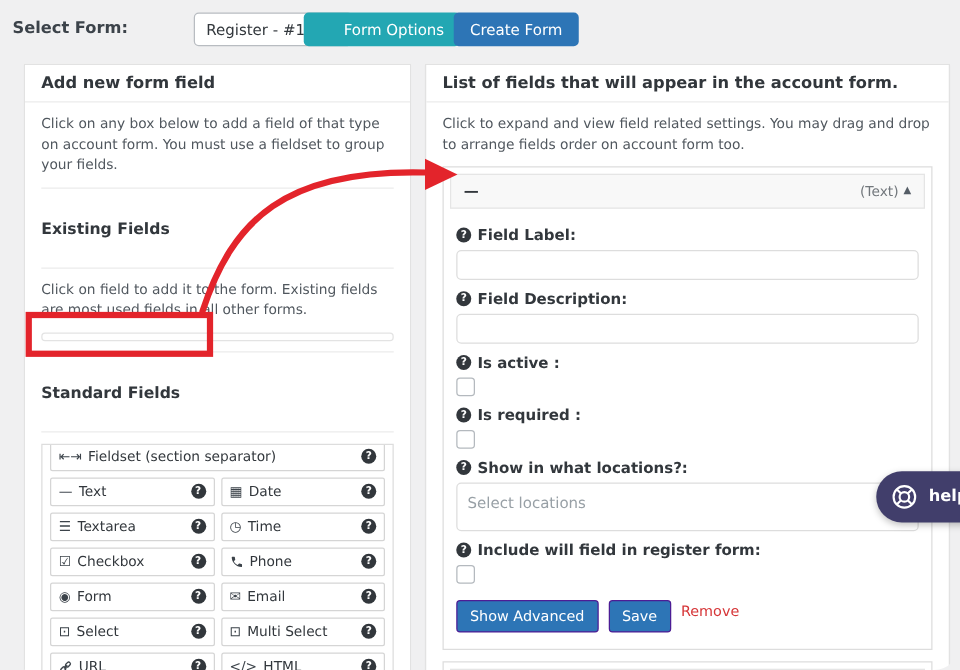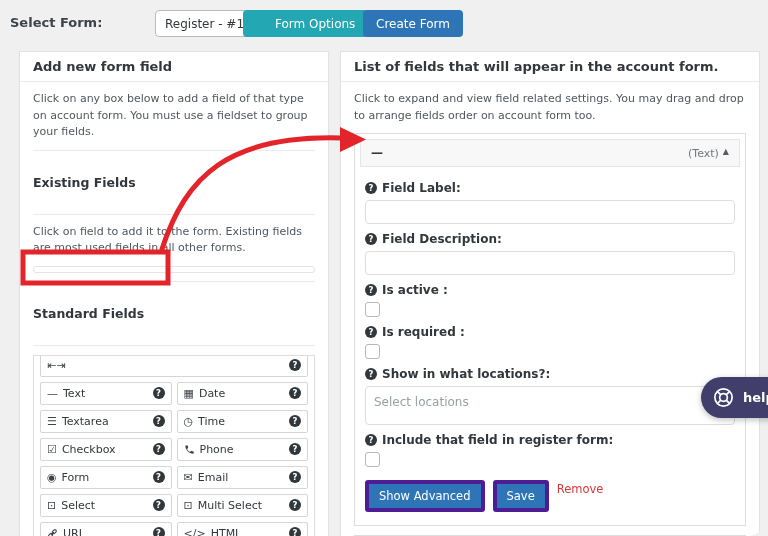--- a/index.html
+++ b/index.html
@@ -48,21 +48,21 @@
   .card-body{padding:6px 5px 4px;}
   .setting-label{display:flex;align-items:center;gap:5px;font-size:12px;font-weight:700;color:#32373c;margin:8px 0 5px;}
   .setting-label .help-badge{margin-left:0;}
   .text-input{display:block;width:100%;height:24px;border:1px solid #ddd;border-radius:4px;box-sizing:border-box;
     font-family:inherit;font-size:12px;padding:0 8px;color:#32373c;background:#fff;}
   .checkbox{appearance:none;-webkit-appearance:none;width:15px;height:15px;border:1px solid #b4b9be;border-radius:3px;
     background:#fff;margin:1px 0 2px;display:block;cursor:pointer;}
   .locations-box{height:39px;border:1px solid #ddd;border-radius:4px;box-sizing:border-box;padding:8px;
     font-size:12px;color:#98a0a6;background:#fff;cursor:text;}
   .btn-row{display:flex;align-items:flex-start;gap:8px;margin-top:13px;margin-bottom:4px;}
-  .btn-blue{background:var(--blue,#2d75b6);color:#fff;border:4px solid #4c1d95;border-radius:3px;
+  .btn-blue{background:var(--blue,#2d75b6);color:#fff;border:1px solid #4c1d95;border-radius:3px;
     padding:5px 10px;font-size:11.5px;font-family:inherit;cursor:pointer;}
   .remove-link{color:var(--red,#d63638);font-size:11.5px;margin-top:2px;text-decoration:none;cursor:pointer;}
 
   
   .overlay{position:absolute;left:0;top:0;width:768px;height:536px;pointer-events:none;z-index:40;}
 
   
   .help-btn{position:absolute;left:701px;top:377px;height:41px;min-width:90px;background:var(--help,#413e6b);
     border:none;border-radius:21px;color:#fff;display:flex;align-items:center;gap:8px;padding:0 18px 0 11px;
     font-size:13px;font-weight:700;font-family:inherit;z-index:60;cursor:pointer;box-shadow:0 2px 6px rgba(0,0,0,.25);}
@@ -91,20 +91,21 @@
         <div class="section-title">Existing Fields</div>
         <p class="intro">Click on field to add it to the form. Existing fields are most used fields in all other forms.</p>
         <div class="empty-strip"></div>
       </div>
 
       <div class="section">
         <div class="section-title">Standard Fields</div>
         <div class="fields-box" id="standard-grid">
             <div class="field-chip chip-full">
               <span class="chip-icon">⇤⇥</span>
+              <span class="chip-label">Fieldset (section separator)</span>
               <span class="help-badge">?</span>
             </div>
             <div class="field-chip">
               <span class="chip-icon">—</span>
               <span class="chip-label">Text</span>
               <span class="help-badge">?</span>
             </div>
             <div class="field-chip">
               <span class="chip-icon">▦</span>
               <span class="chip-label">Date</span>
@@ -233,21 +234,21 @@
           <div class="setting-label">
             <span class="help-badge">?</span>
             <span>Show in what locations?:</span>
           </div>
           <div class="locations-box">
             <span>Select locations</span>
           </div>
 
           <div class="setting-label">
             <span class="help-badge">?</span>
-            <span>Include that field in register form:</span>
+            <span>Include will field in register form:</span>
           </div>
           <input class="checkbox" type="checkbox" style="">
 
           <div class="btn-row">
             <button class="btn-blue">Show Advanced</button>
             <button class="btn-blue">Save</button>
             <a class="remove-link">Remove</a>
           </div>
         </div>
       </div>

